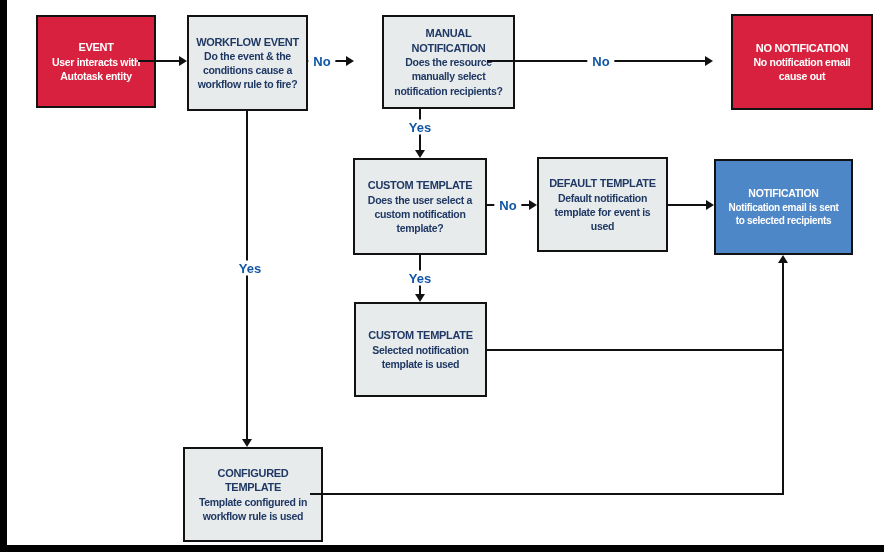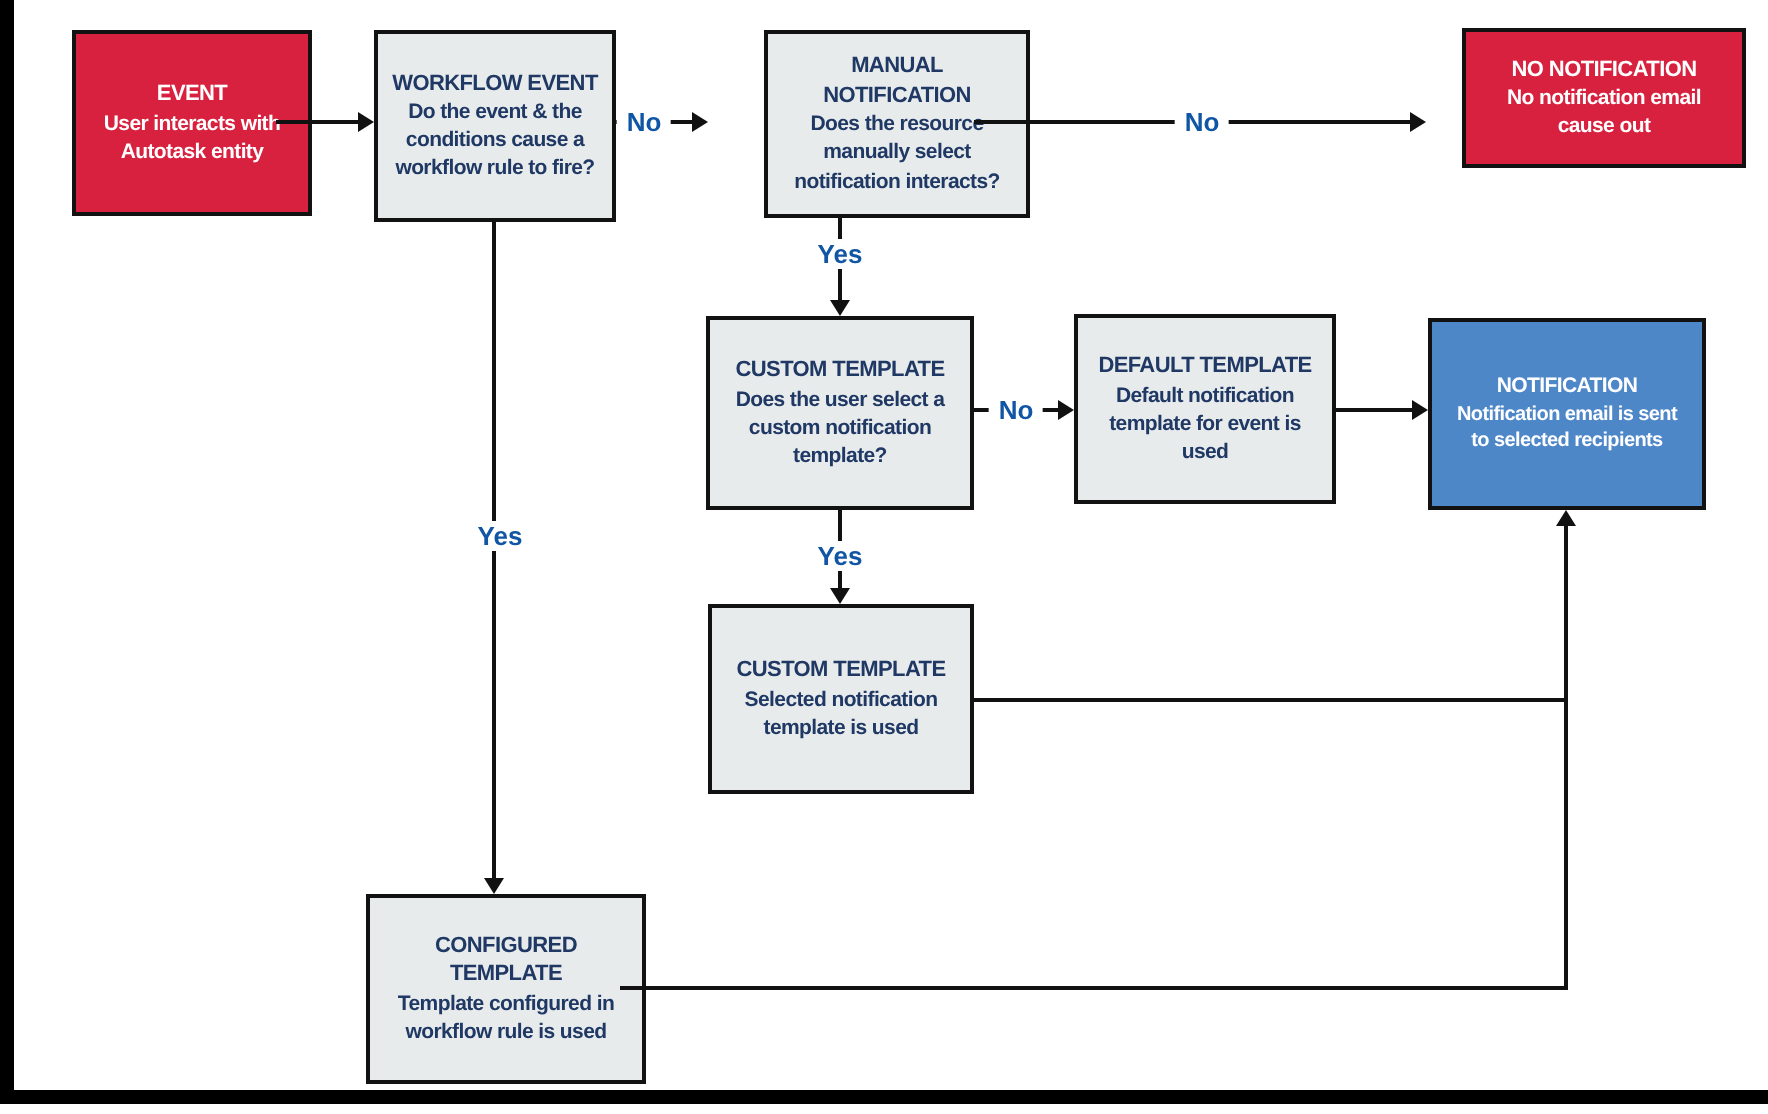--- a/index.html
+++ b/index.html
@@ -36,21 +36,21 @@
   .node .body{font-size:10.5px;line-height:1.34;}
   .node.red{background:#D7213E;color:#ffffff;margin-left:18px;}
   .node.blue{background:#4E87C8;color:#ffffff;}
   .node.blue .title{font-size:10.5px;}
   .node.blue .body{font-size:10px;}
   .node.gray{background:#E8EBEC;color:#1F3864;}
 
   #n-event{left:18px;top:15px;width:120px;height:93px;}
   #n-workflow{left:187px;top:15px;width:121px;height:96px;}
   #n-manual{left:354px;top:15px;width:133px;height:94px;margin-left:28px;}
-  #n-nonotif{left:713px;top:14px;width:142px;height:70px;}
+  #n-nonotif{left:713px;top:14px;width:142px;height:96px;}
   #n-customq{left:353px;top:158px;width:134px;height:97px;}
   #n-default{left:537px;top:157px;width:131px;height:95px;}
   #n-notif{left:714px;top:159px;width:139px;height:96px;}
   #n-customused{left:354px;top:302px;width:133px;height:95px;}
   #n-configured{left:183px;top:447px;width:140px;height:95px;}
 
   .line{position:absolute;background:#111111;}
   .arrow{position:absolute;width:0;height:0;}
   .arrow-right{border-top:5px solid transparent;border-bottom:5px solid transparent;border-left:8px solid #111111;}
   .arrow-down{border-left:5px solid transparent;border-right:5px solid transparent;border-top:8px solid #111111;}
@@ -86,21 +86,21 @@
     <div class="body">Do the event &amp; the
 conditions cause a
 workflow rule to fire?</div>
   </div>
 
   <div class="node gray" id="n-manual">
     <div class="title">MANUAL
 NOTIFICATION</div>
     <div class="body">Does the resource
 manually select
-notification interacts?</div>
+notification recipients?</div>
   </div>
 
   <div class="node red" id="n-nonotif">
     <div class="title">NO NOTIFICATION</div>
     <div class="body">No notification email
 cause out</div>
   </div>
 
   <div class="node gray" id="n-customq">
     <div class="title">CUSTOM TEMPLATE</div>

